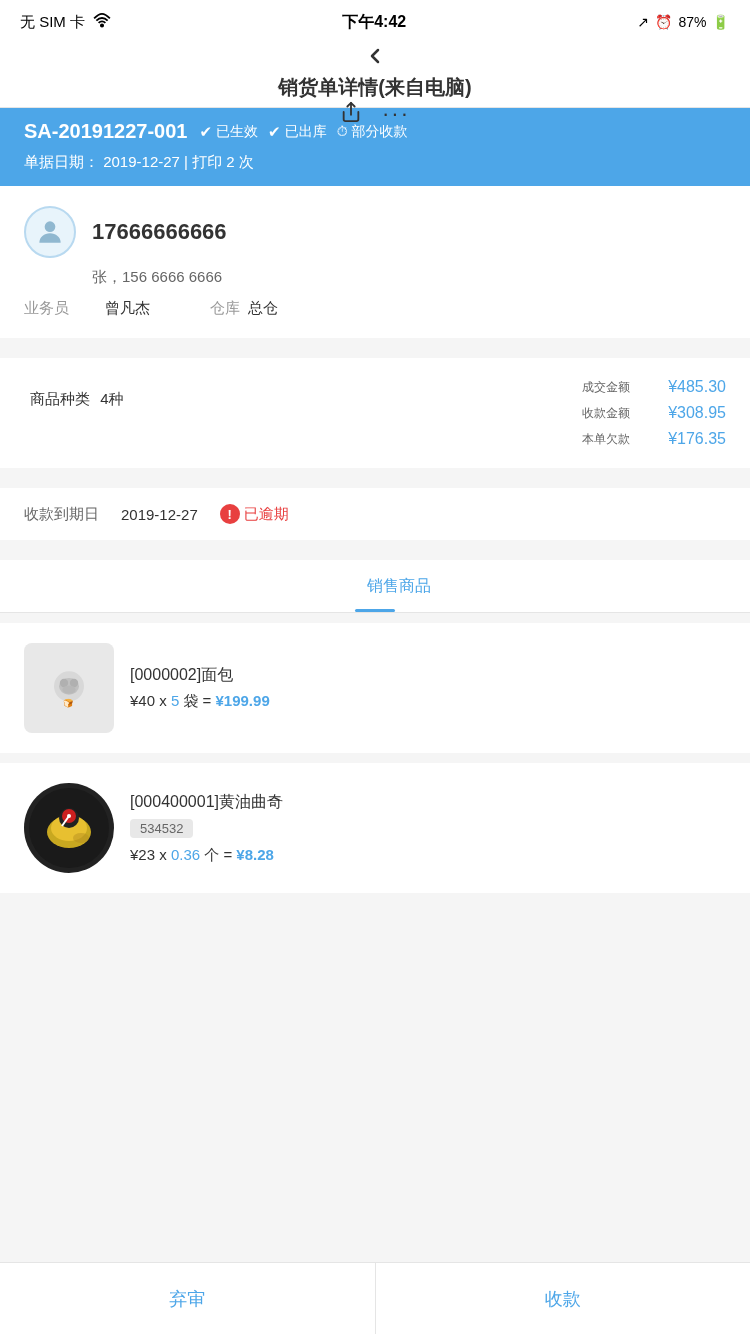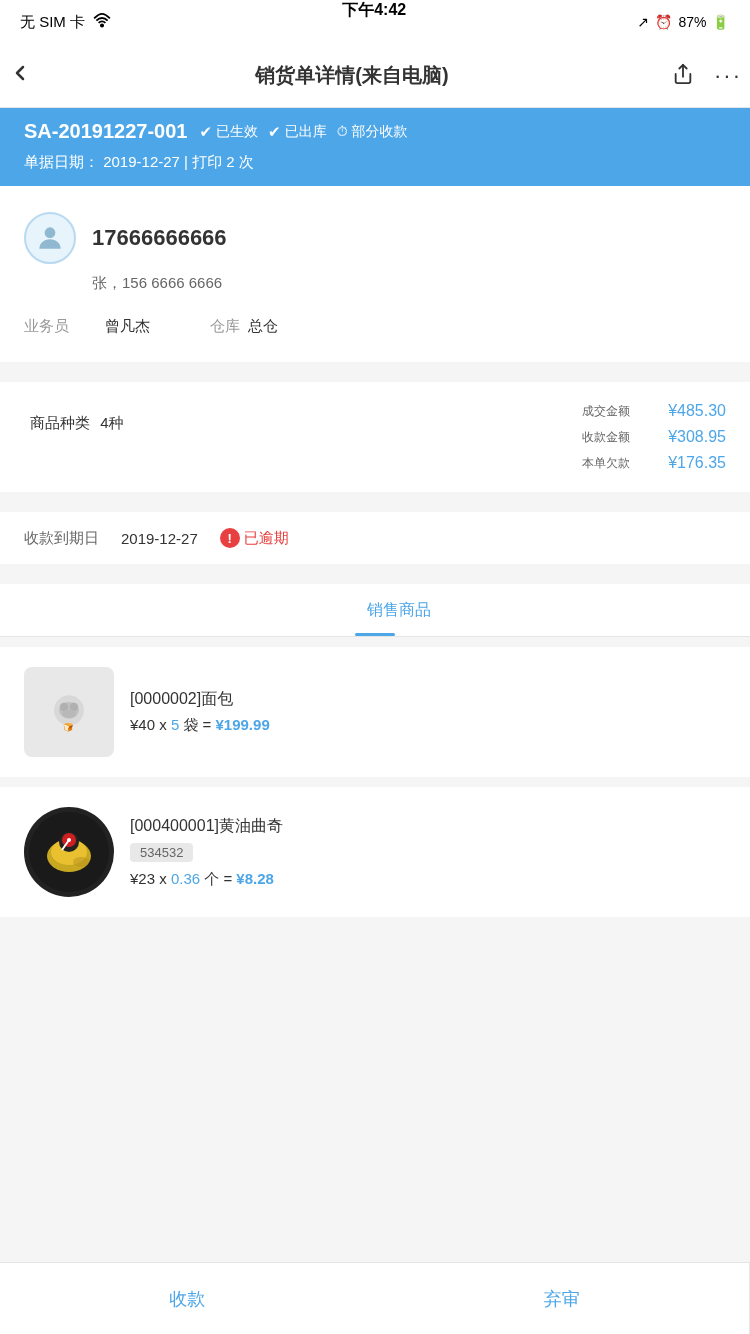--- a/index.html
+++ b/index.html
@@ -10,38 +10,40 @@
       width: 750px;
       min-height: 1334px;
       overflow-x: hidden;
     }
 
     
     .status-bar {
       background: #fff;
       height: 44px;
       display: flex;
+      align-items: center;
       justify-content: space-between;
       padding: 0 20px;
       font-size: 15px;
       font-weight: 500;
     }
     .status-bar-left { display: flex; align-items: center; gap: 8px; }
     .status-bar-center { font-weight: 600; font-size: 16px; }
     .status-bar-right { display: flex; align-items: center; gap: 6px; }
 
     
     .nav-bar {
       background: #fff;
       height: 64px;
       display: flex;
       align-items: center;
       justify-content: space-between;
       padding: 0 8px;
       border-bottom: 1px solid #e5e5e5;
+      flex-direction: column;
     }
     .nav-title {
       font-size: 20px;
       font-weight: 600;
       color: #333;
     }
     .nav-actions { display: flex; align-items: center; gap: 20px; }
     .nav-back { font-size: 24px; color: #333; cursor: pointer; }
 
     
@@ -73,21 +75,21 @@
       color: #fff;
     }
     .banner-date {
       font-size: 15px;
       color: #fff;
     }
 
     
     .customer-section {
       background: #fff;
-      padding: 26px 24px;
+      padding: 20px 24px;
       margin-bottom: 10px;
     }
     .customer-top {
       display: flex;
       align-items: center;
       gap: 16px;
       margin-bottom: 10px;
     }
     .avatar {
       width: 52px;
@@ -102,21 +104,21 @@
     .avatar svg { width: 32px; height: 32px; fill: #90b8d0; }
     .customer-phone {
       font-size: 22px;
       font-weight: 600;
       color: #333;
     }
     .customer-name {
       font-size: 15px;
       color: #666;
       margin-left: 68px;
-      margin-bottom: 24px;
+      margin-bottom: 12px;
     }
     .customer-meta {
       display: flex;
       margin-left: 0;
       font-size: 15px;
       color: #333;
     }
     .meta-item { display: flex; align-items: center; gap: 8px; }
     .meta-label { color: #999; }
     .meta-value { color: #333; font-weight: 500; }
@@ -499,19 +501,19 @@
         <span class="total">¥8.28</span>
       </div>
     </div>
   </div>
 
 </div>
 
 <div style="height:80px;"></div>
 
 <div class="bottom-bar">
+  <div class="bottom-btn reject">
+    <span>弃审</span>
+  </div>
   <div class="bottom-btn collect">
     <span>收款</span>
   </div>
-  <div class="bottom-btn reject">
-    <span>弃审</span>
-  </div>
 </div>
 
 </body></html>

